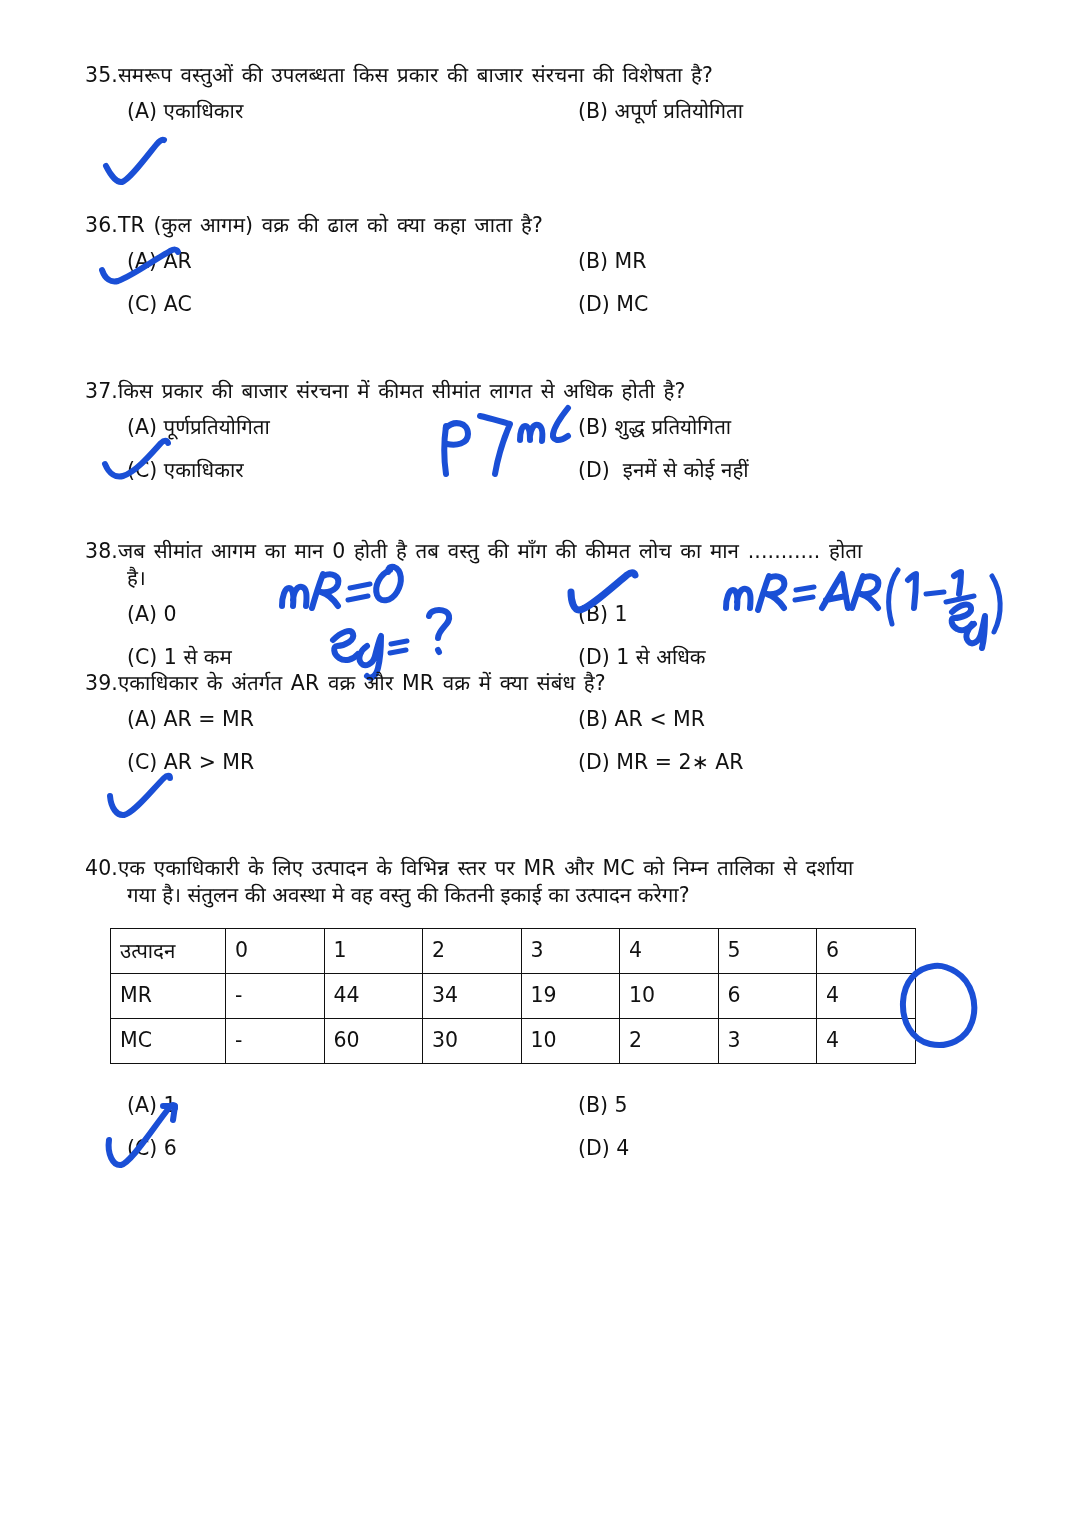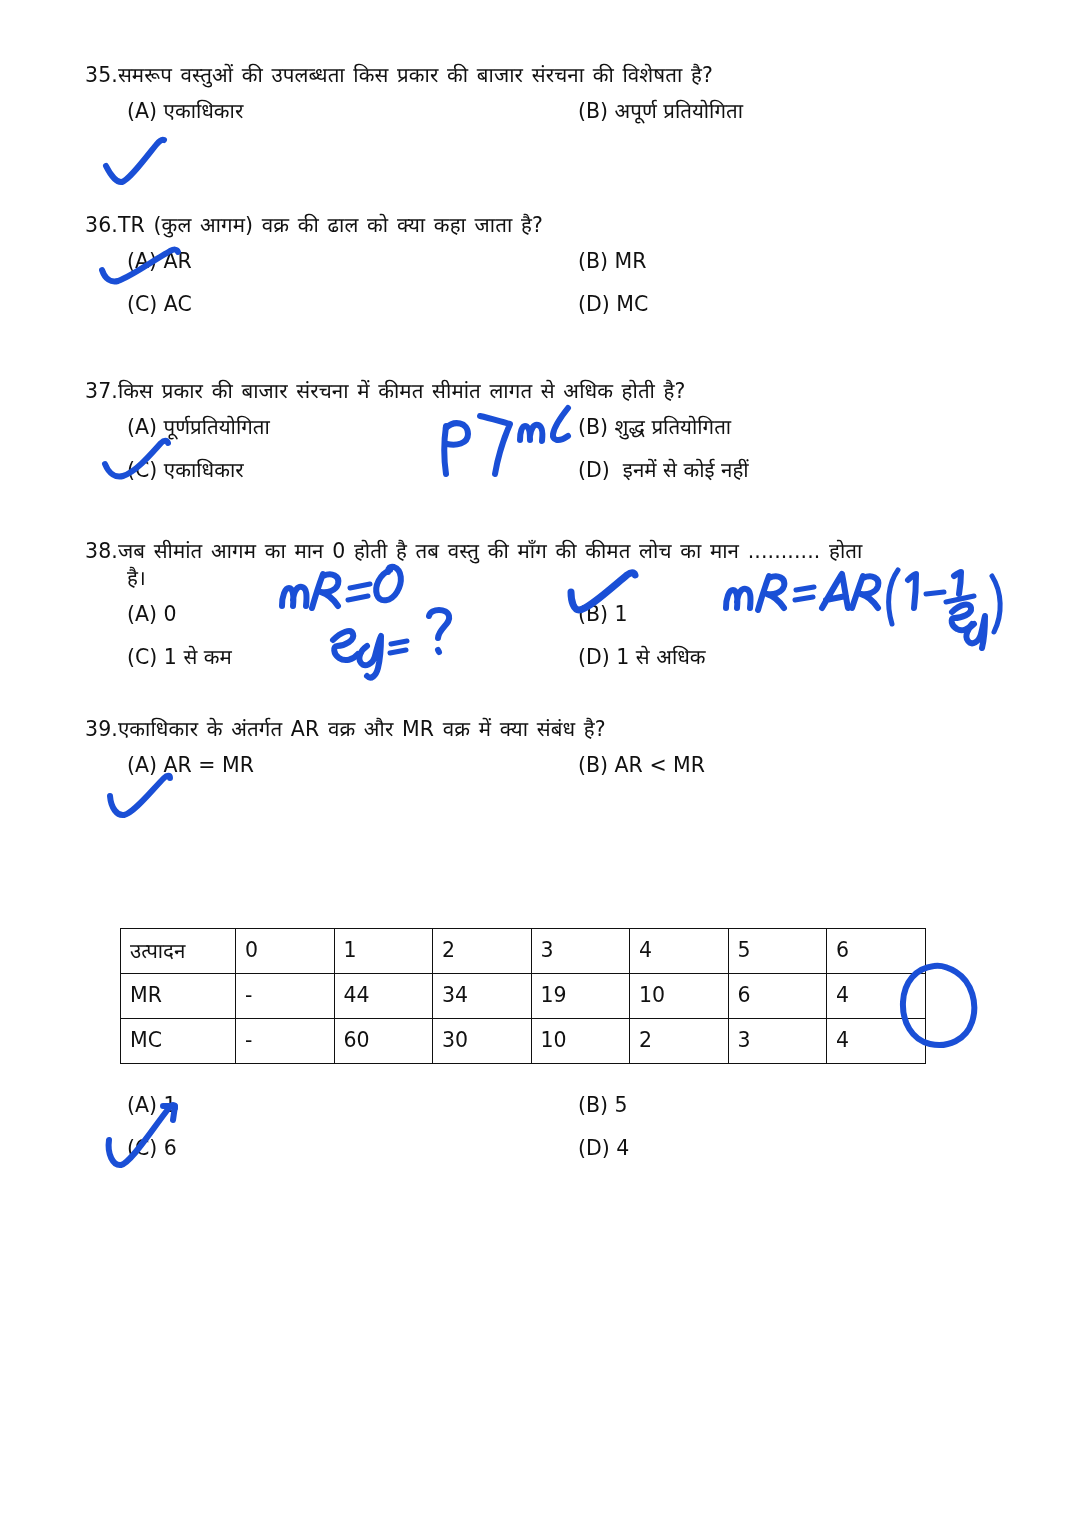--- a/index.html
+++ b/index.html
@@ -80,21 +80,21 @@
   .ink path, .ink ellipse, .ink line {
     fill: none;
     stroke: #1a4fd6;
     stroke-linecap: round;
     stroke-linejoin: round;
   }
 
   
   .tablewrap {
     position: absolute;
-    left: 120px;
+    left: 110px;
     top: 928px;
     width: 805px;
   }
   table.mrmc {
     border-collapse: collapse;
     width: 100%;
     table-layout: fixed;
   }
   table.mrmc td {
     border: 1.6px solid #111111;
@@ -264,39 +264,50 @@
       <path d="M232 10 C236 7, 238 6, 239 6 C239 14, 238 22, 237 28" stroke-width="6"></path>
       <path d="M224 36 L252 30" stroke-width="5"></path>
 
       <path d="M230 46 C238 38, 248 36, 249 42 C250 48, 240 52, 232 52 C228 52, 229 60, 235 63 C240 66, 247 63, 250 58" stroke-width="6"></path>
       <path d="M252 58 C246 62, 242 70, 246 75 C250 80, 257 76, 259 68 C261 60, 262 54, 263 50 C263 60, 262 74, 260 82" stroke-width="6"></path>
 
       <path d="M270 10 C280 26, 281 48, 272 66" stroke-width="5"></path>
     </svg>
   </div>
 
-  <div class="qblock" style="top:716px;">
+  <div class="qblock" style="top:670px;">
     <div class="qline">
       <span class="qnum">39.</span>
       <span class="qtext" style="text-align-last:left;">एकाधिकार के अंतर्गत AR वक्र और MR वक्र में क्या संबंध है?</span>
     </div>
     <div class="opts">
       <div class="optrow">
         <div class="opt left"><span class="tag">(A)</span> <span>AR = MR</span></div>
         <div class="opt right"><span class="tag">(B)</span> <span>AR &lt; MR</span></div>
+      </div>
+      <div class="optrow">
+        <div class="opt left"><span class="tag">(C)</span> <span>AR &gt; MR</span></div>
+        <div class="opt right"><span class="tag">(D)</span> <span>MR = 2∗ AR</span></div>
       </div>
     </div>
   </div>
 
   <div class="ink" style="left:108px; top:772px;">
     <svg width="80" height="48" viewBox="0 0 80 48">
       <path d="M2 24 C3 36, 9 44, 16 43 C26 41, 44 18, 56 6 C59 3, 62 3, 62 6" stroke-width="6"></path>
     </svg>
   </div>
 
+  <div class="qblock" style="top:855px;">
+    <div class="qline">
+      <span class="qnum">40.</span>
+      <span class="qtext">एक एकाधिकारी के लिए उत्पादन के विभिन्न स्तर पर MR और MC को निम्न तालिका से दर्शाया</span>
+    </div>
+    <div class="qcont">गया है। संतुलन की अवस्था मे वह वस्तु की कितनी इकाई का उत्पादन करेगा?</div>
+  </div>
 
   <div class="tablewrap">
     <table class="mrmc">
       <colgroup>
         <col class="first">
           <col class="c">
           <col class="c">
           <col class="c">
           <col class="c">
           <col class="c">

